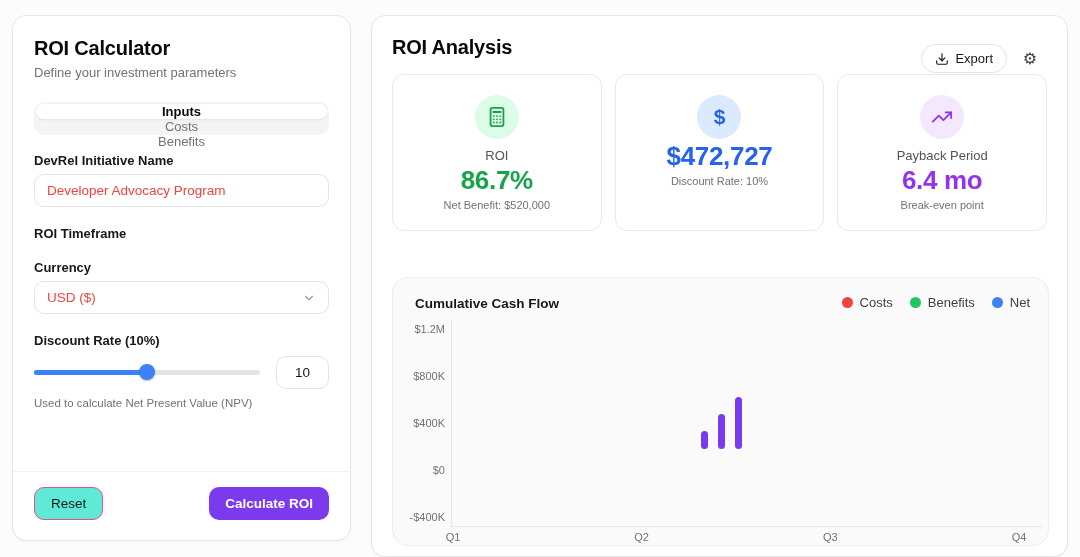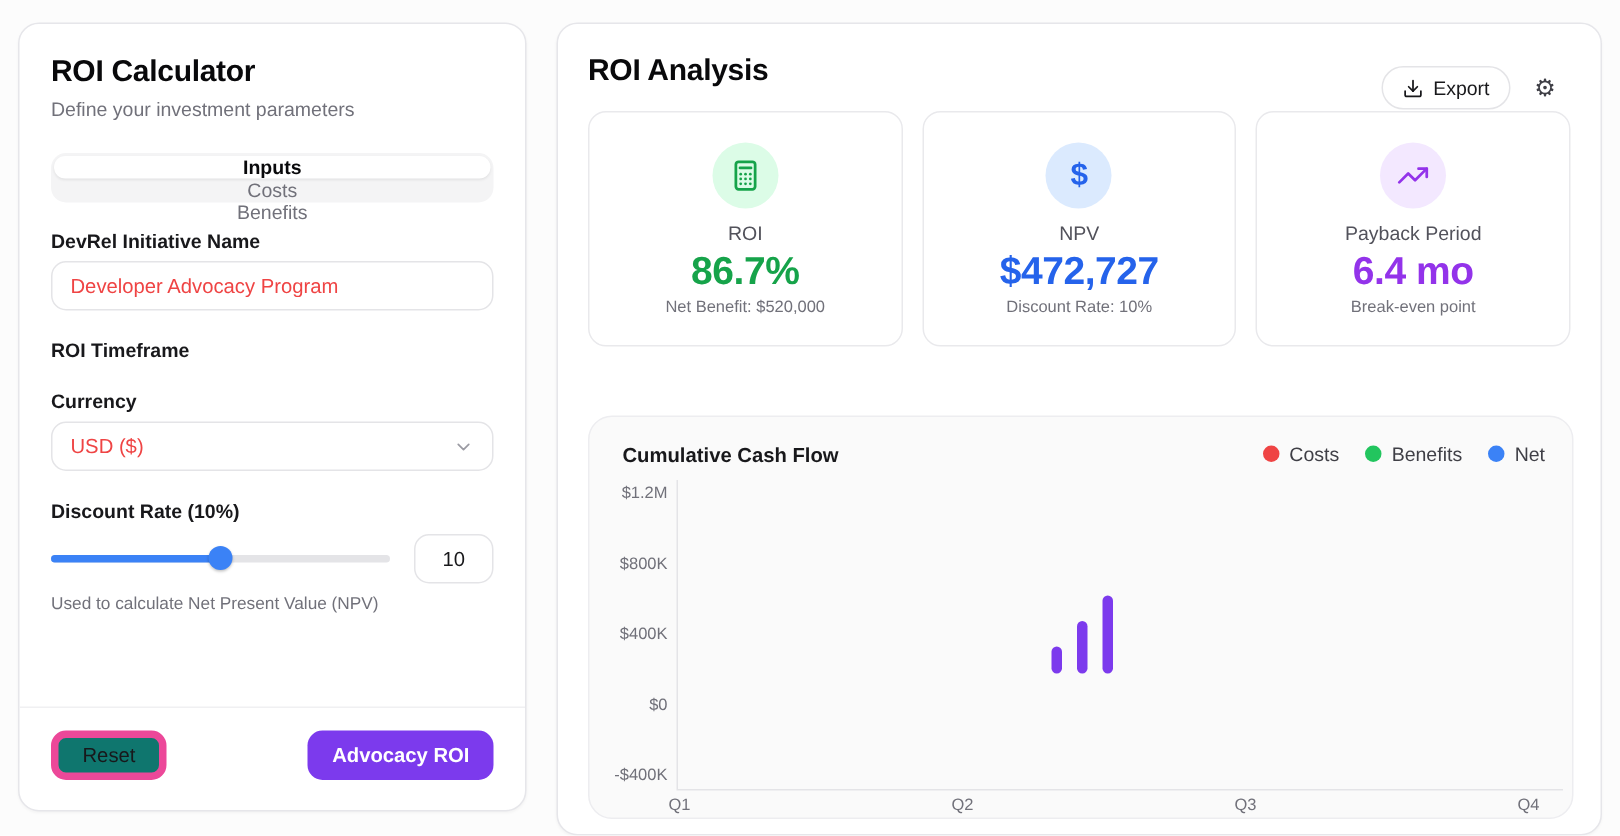--- a/index.html
+++ b/index.html
@@ -48,21 +48,21 @@
   }
   .help { margin-top:8px; font-size:11.5px; color:#71717a; }
   .calc-footer {
     border-top:1px solid #f0f0f2; margin-top:17px; padding:15px 21px 20px 21px;
     display:flex; justify-content:space-between; align-items:center;
   }
   .btn {
     height:33px; border-radius:10px; font-size:13.5px; font-family:inherit; cursor:pointer;
     display:inline-flex; align-items:center; gap:7px; padding:0 16px;
   }
-  .btn.ghost { background:#0f766e; border:5px solid #ec4899; color:#18181b; }
+  .btn.ghost { background:#5eead4; border:1px solid #ec4899; color:#18181b; }
   .btn.primary { border:none; color:#fff; font-weight:bold; }
   
   #analysis-card { left:371px; top:15px; width:697px; height:542px; }
   .an-head { position:relative; padding:20px 20px 0 20px; }
   .export-btn {
     position:absolute; top:28px; right:60px; height:29px; border-radius:15px;
     background:#fff; border:1px solid #e4e4e7; font-size:13px; color:#18181b;
     display:inline-flex; align-items:center; gap:6px; padding:0 13px; font-family:inherit; cursor:pointer;
   }
   .gear {
@@ -131,21 +131,21 @@
         <div class="fill" id="slider-fill" style="background: rgb(59, 130, 246); width: 50%;"></div>
         <div class="thumb" id="slider-thumb" style="background: rgb(59, 130, 246); left: calc(50% - 8px);"></div>
       </div>
       <input class="num-input" type="text" value="10" style="">
     </div>
     <div class="help">Used to calculate Net Present Value (NPV)</div>
   </div>
 
   <div class="calc-footer">
     <button class="btn ghost">Reset</button>
-    <button class="btn primary" style="background: rgb(124, 58, 237);">Advocacy ROI</button>
+    <button class="btn primary" style="background: rgb(124, 58, 237);">Calculate ROI</button>
   </div>
 </div>
 
 <div class="card" id="analysis-card">
   <div class="an-head">
     <div class="h1">ROI Analysis</div>
     <button class="export-btn">
       <span>
         <svg width="14" height="14" viewBox="0 0 24 24" fill="none" stroke="#18181b" stroke-width="2" stroke-linecap="round" stroke-linejoin="round">
             <path d="M21 15v4a2 2 0 0 1-2 2H5a2 2 0 0 1-2-2v-4"></path>
@@ -178,21 +178,20 @@
       </div>
       <div class="m-label">ROI</div>
       <div class="m-value" style="color: rgb(22, 163, 74);">86.7%</div>
       <div class="m-sub">Net Benefit: $520,000</div>
     </div>
 
     <div class="metric">
       <div class="m-icon" style="background: rgb(219, 234, 254); color: rgb(37, 99, 235);">
         <span class="dollar-glyph">$</span>
       </div>
-      <div class="m-label">NPV</div>
       <div class="m-value" style="color: rgb(37, 99, 235);">$472,727</div>
       <div class="m-sub">Discount Rate: 10%</div>
     </div>
 
     <div class="metric">
       <div class="m-icon" style="background: rgb(243, 232, 255); color: rgb(147, 51, 234);">
         <svg width="22" height="22" viewBox="0 0 24 24" fill="none" stroke="currentColor" stroke-width="2" stroke-linecap="round" stroke-linejoin="round">
           <polyline points="22 7 13.5 15.5 8.5 10.5 2 17"></polyline>
             <polyline points="16 7 22 7 22 13"></polyline>
         </svg>

